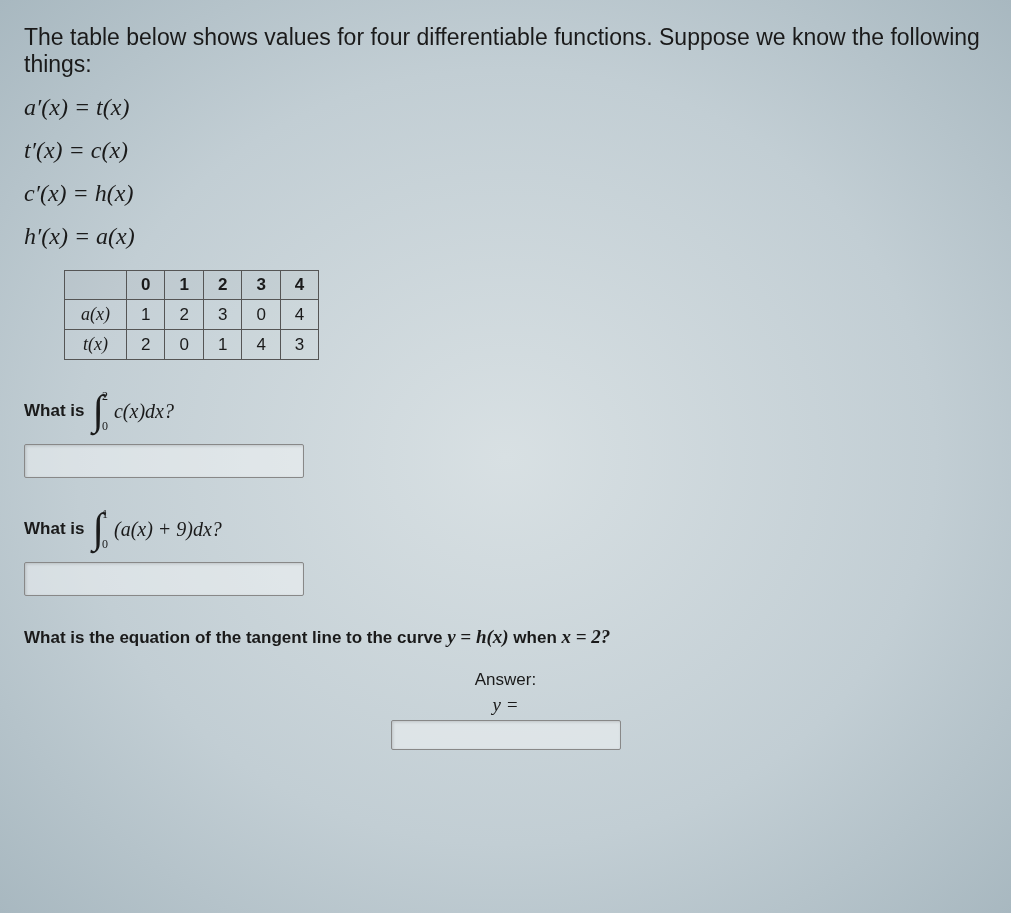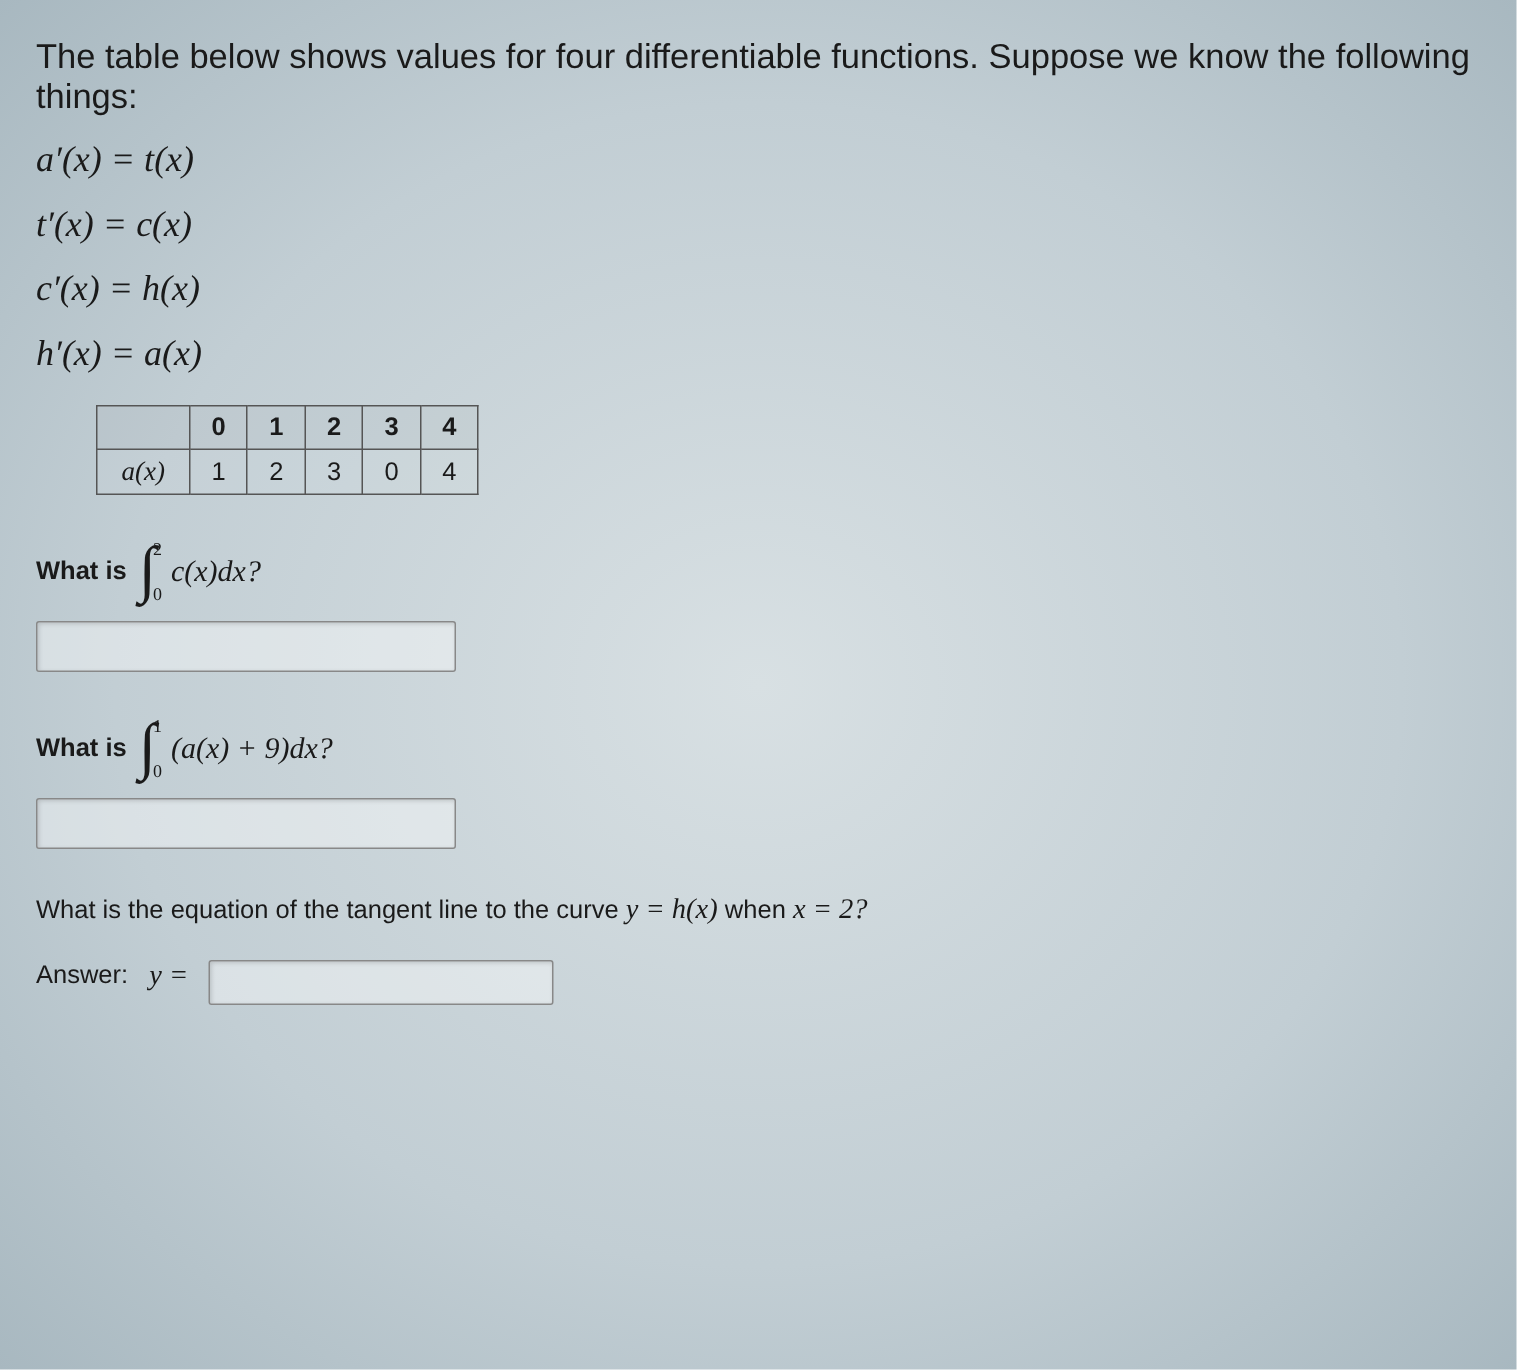--- a/index.html
+++ b/index.html
@@ -78,23 +78,24 @@
       border: 1px solid #888;
       background: rgba(255,255,255,0.4);
       padding: 3px 8px;
       font-size: 15px;
       border-radius: 2px;
       box-shadow: inset 1px 1px 3px rgba(0,0,0,0.15);
     }
     .tangent-q {
       margin-top: 16px;
       font-size: 17px;
+      font-weight: bold;
     }
     .tangent-q .math { font-family: 'Cambria Math','Times New Roman',serif; font-size:19px; }
-    .answer-row { margin-top: 22px; display:flex; gap:14px; font-size:17px; }
+    .answer-row { margin-top: 22px; display:flex; align-items:center; gap:4px; font-size:17px;flex-direction:column; }
     .answer-row .math { font-family: 'Cambria Math','Times New Roman',serif; font-size:19px; font-style: italic; }
   </style>
 </head>
 <body>
 
 <div class="intro">The table below shows values for four differentiable functions. Suppose we know the following things:</div>
 
 <div class="eqline"><span class="math-i">a′(x) = t(x)</span></div>
 <div class="eqline"><span class="math-i">t′(x) = c(x)</span></div>
 <div class="eqline"><span class="math-i">c′(x) = h(x)</span></div>
@@ -112,20 +113,28 @@
     </tr>
   </thead>
   <tbody>
     <tr>
       <td>a(x)</td>
       <td>1</td>
       <td>2</td>
       <td>3</td>
       <td>0</td>
       <td>4</td>
+    </tr>
+    <tr>
+      <td>t(x)</td>
+      <td>2</td>
+      <td>0</td>
+      <td>1</td>
+      <td>4</td>
+      <td>3</td>
     </tr>
   </tbody>
 </table>
 
 <div class="question-block">
   <span class="question-text">What is</span>
   <span class="integral">
     <span class="intsym">∫</span>
     <span class="limits">
       <span class="upper">2</span>

